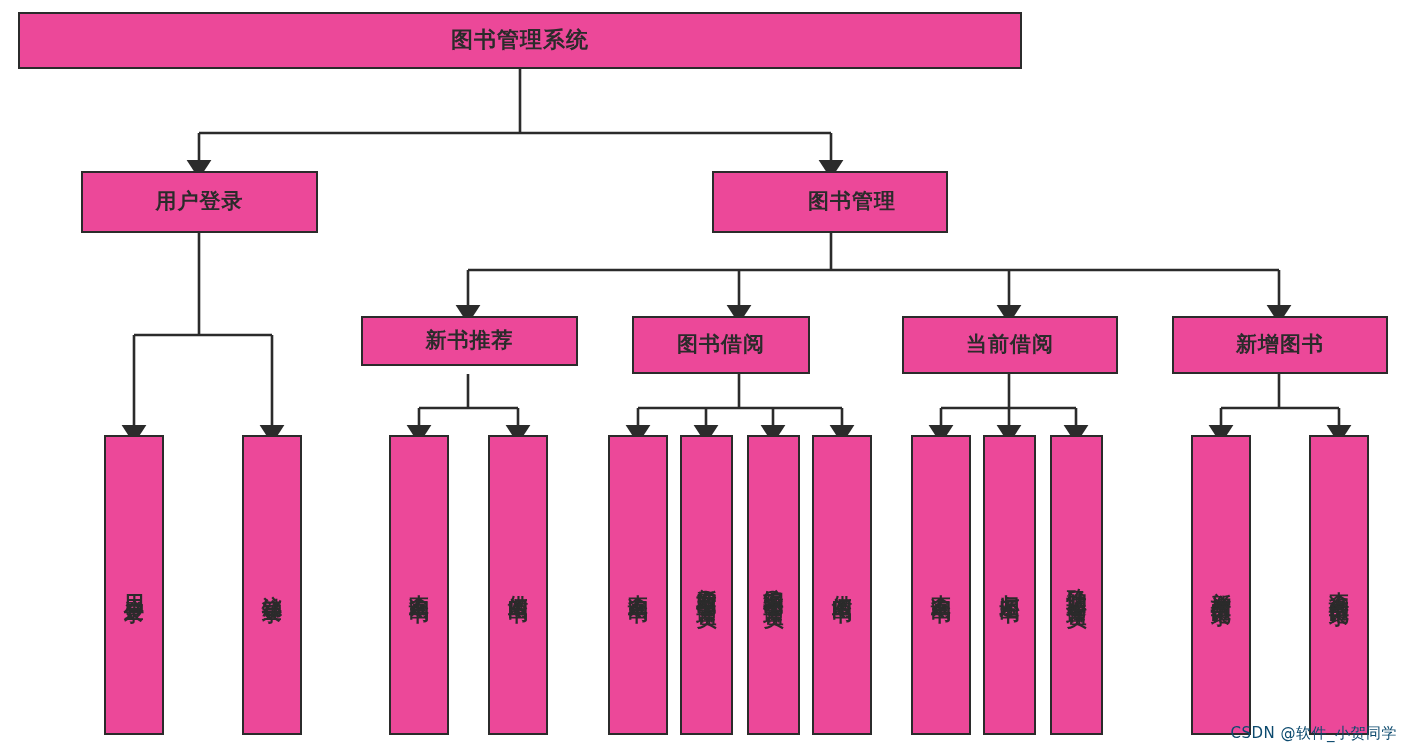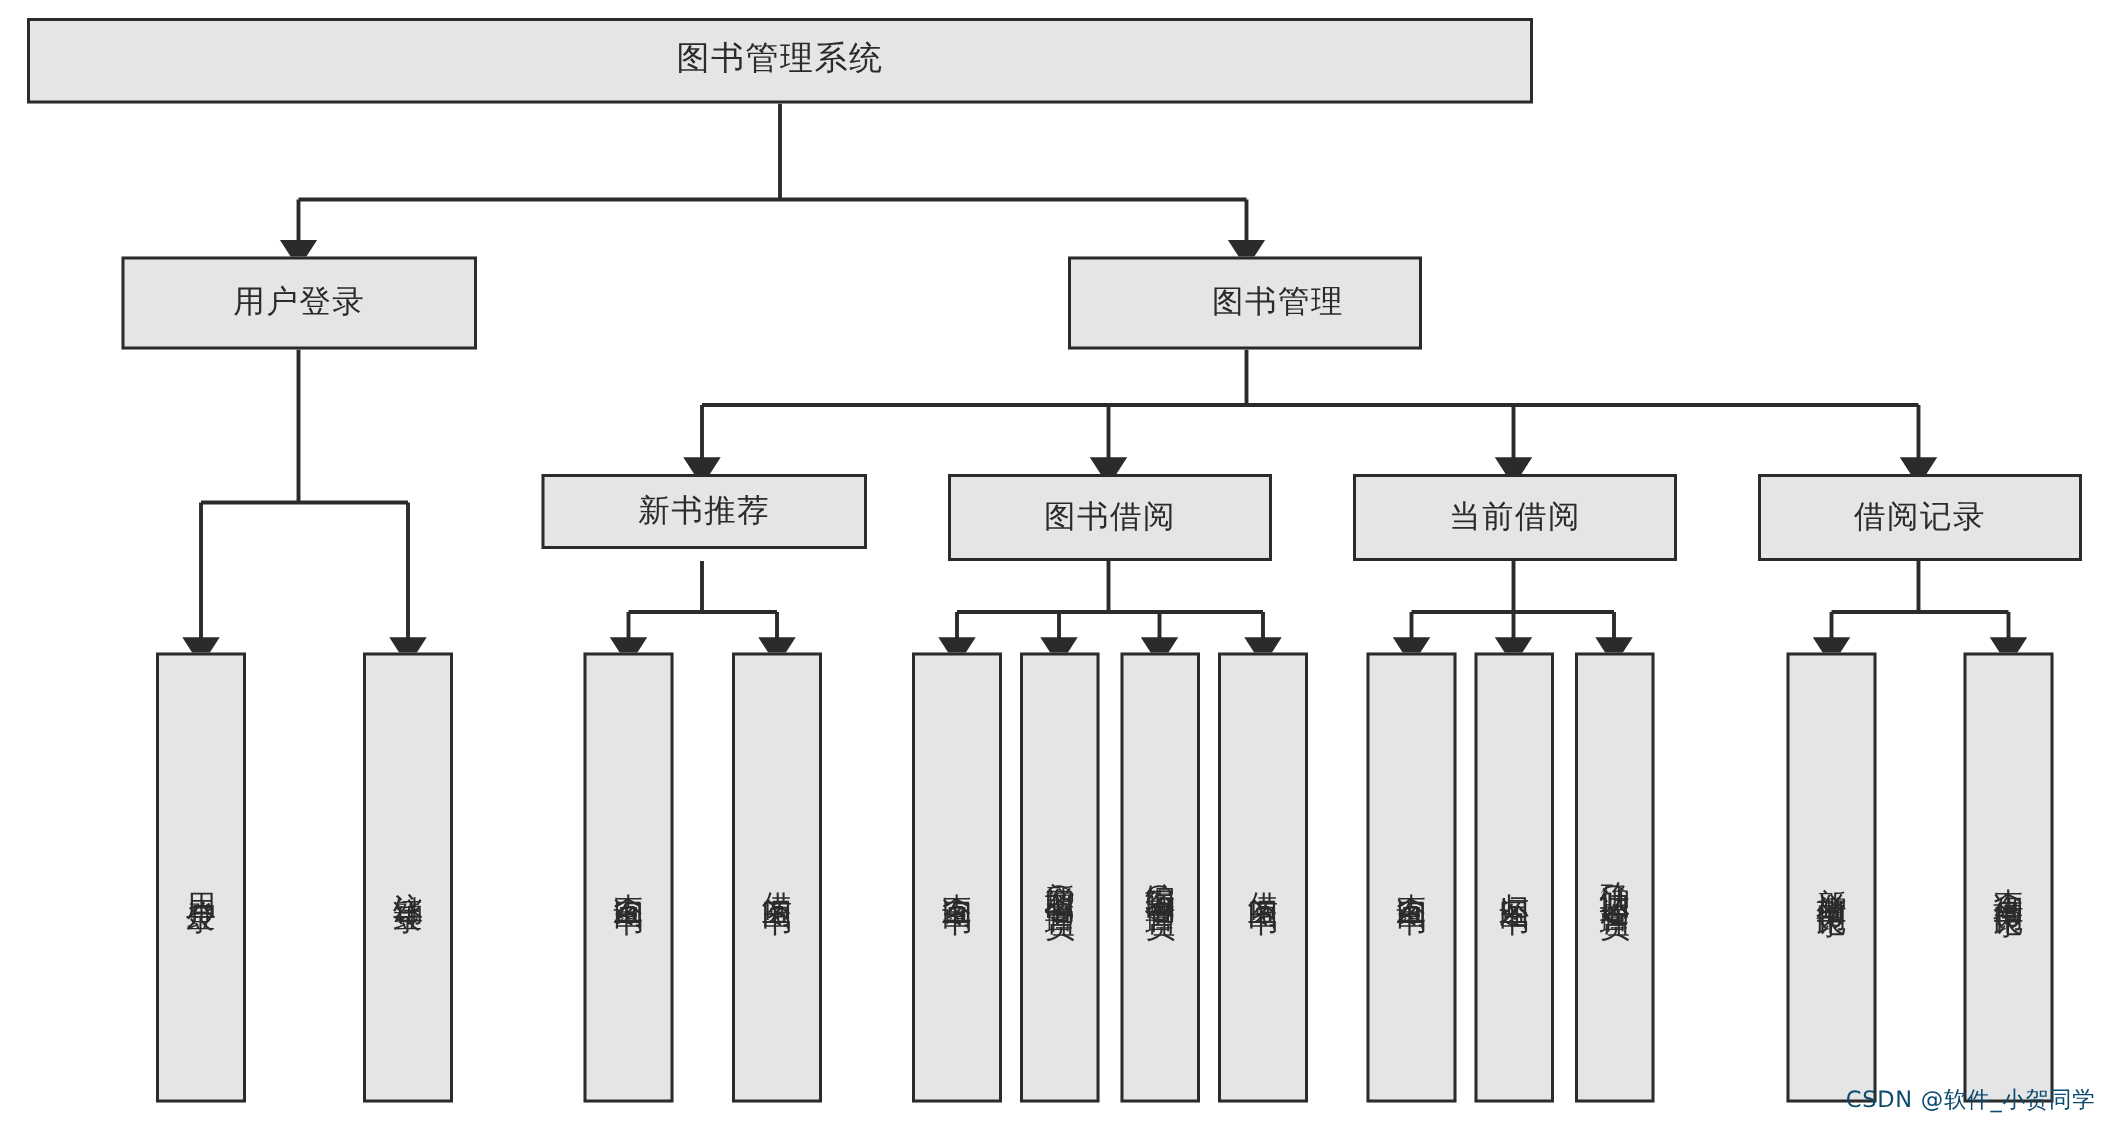--- a/index.html
+++ b/index.html
@@ -23,25 +23,26 @@
     left: 0;
     top: 0;
     width: 1405px;
     height: 747px;
     pointer-events: none;
   }
   .node {
     position: absolute;
     box-sizing: border-box;
     border: 2.5px solid #2b2b2b;
-    background: #e5e5e5;
+    background: #ec4899;
     display: flex;
     align-items: center;
     justify-content: center;
     color: #2b2b2b;
+    font-weight: bold;
   }
   .node.h {
     font-size: 21px;
     letter-spacing: 1px;
     line-height: 1.2;
   }
   .node.root {
     font-size: 22px;
   }
   .node.v {
@@ -122,25 +123,25 @@
   </svg>
 
   <div class="node h root" style="left:18px; top:12px; width:1004px; height:57px;">图书管理系统</div>
 
   <div class="node h" style="left:81px; top:171px; width:237px; height:62px;">用户登录</div>
 
   <div class="node h" style="left:712px; top:171px; width:236px; height:62px;padding-left:44px;">图书管理</div>
 
   <div class="node h" style="left:361px; top:316px; width:217px; height:50px;">新书推荐</div>
 
-  <div class="node h" style="left:632px; top:316px; width:216px; height:58px;">图书借阅</div>
+  <div class="node h" style="left:632px; top:316px; width:178px; height:58px;">图书借阅</div>
 
   <div class="node h" style="left:902px; top:316px; width:216px; height:58px;">当前借阅</div>
 
-  <div class="node h" style="left:1172px; top:316px; width:216px; height:58px;">借阅记录</div>
+  <div class="node h" style="left:1172px; top:316px; width:216px; height:58px;">新增图书</div>
 
   <div class="node v" style="left:104px; top:435px; width:60px; height:300px;">用户登录</div>
 
   <div class="node v" style="left:242px; top:435px; width:60px; height:300px;">注销登录</div>
 
   <div class="node v" style="left:389px; top:435px; width:60px; height:300px;">查询图书</div>
 
   <div class="node v" style="left:488px; top:435px; width:60px; height:300px;">借阅图书</div>
 
   <div class="node v" style="left:608px; top:435px; width:60px; height:300px;">查询图书</div>

